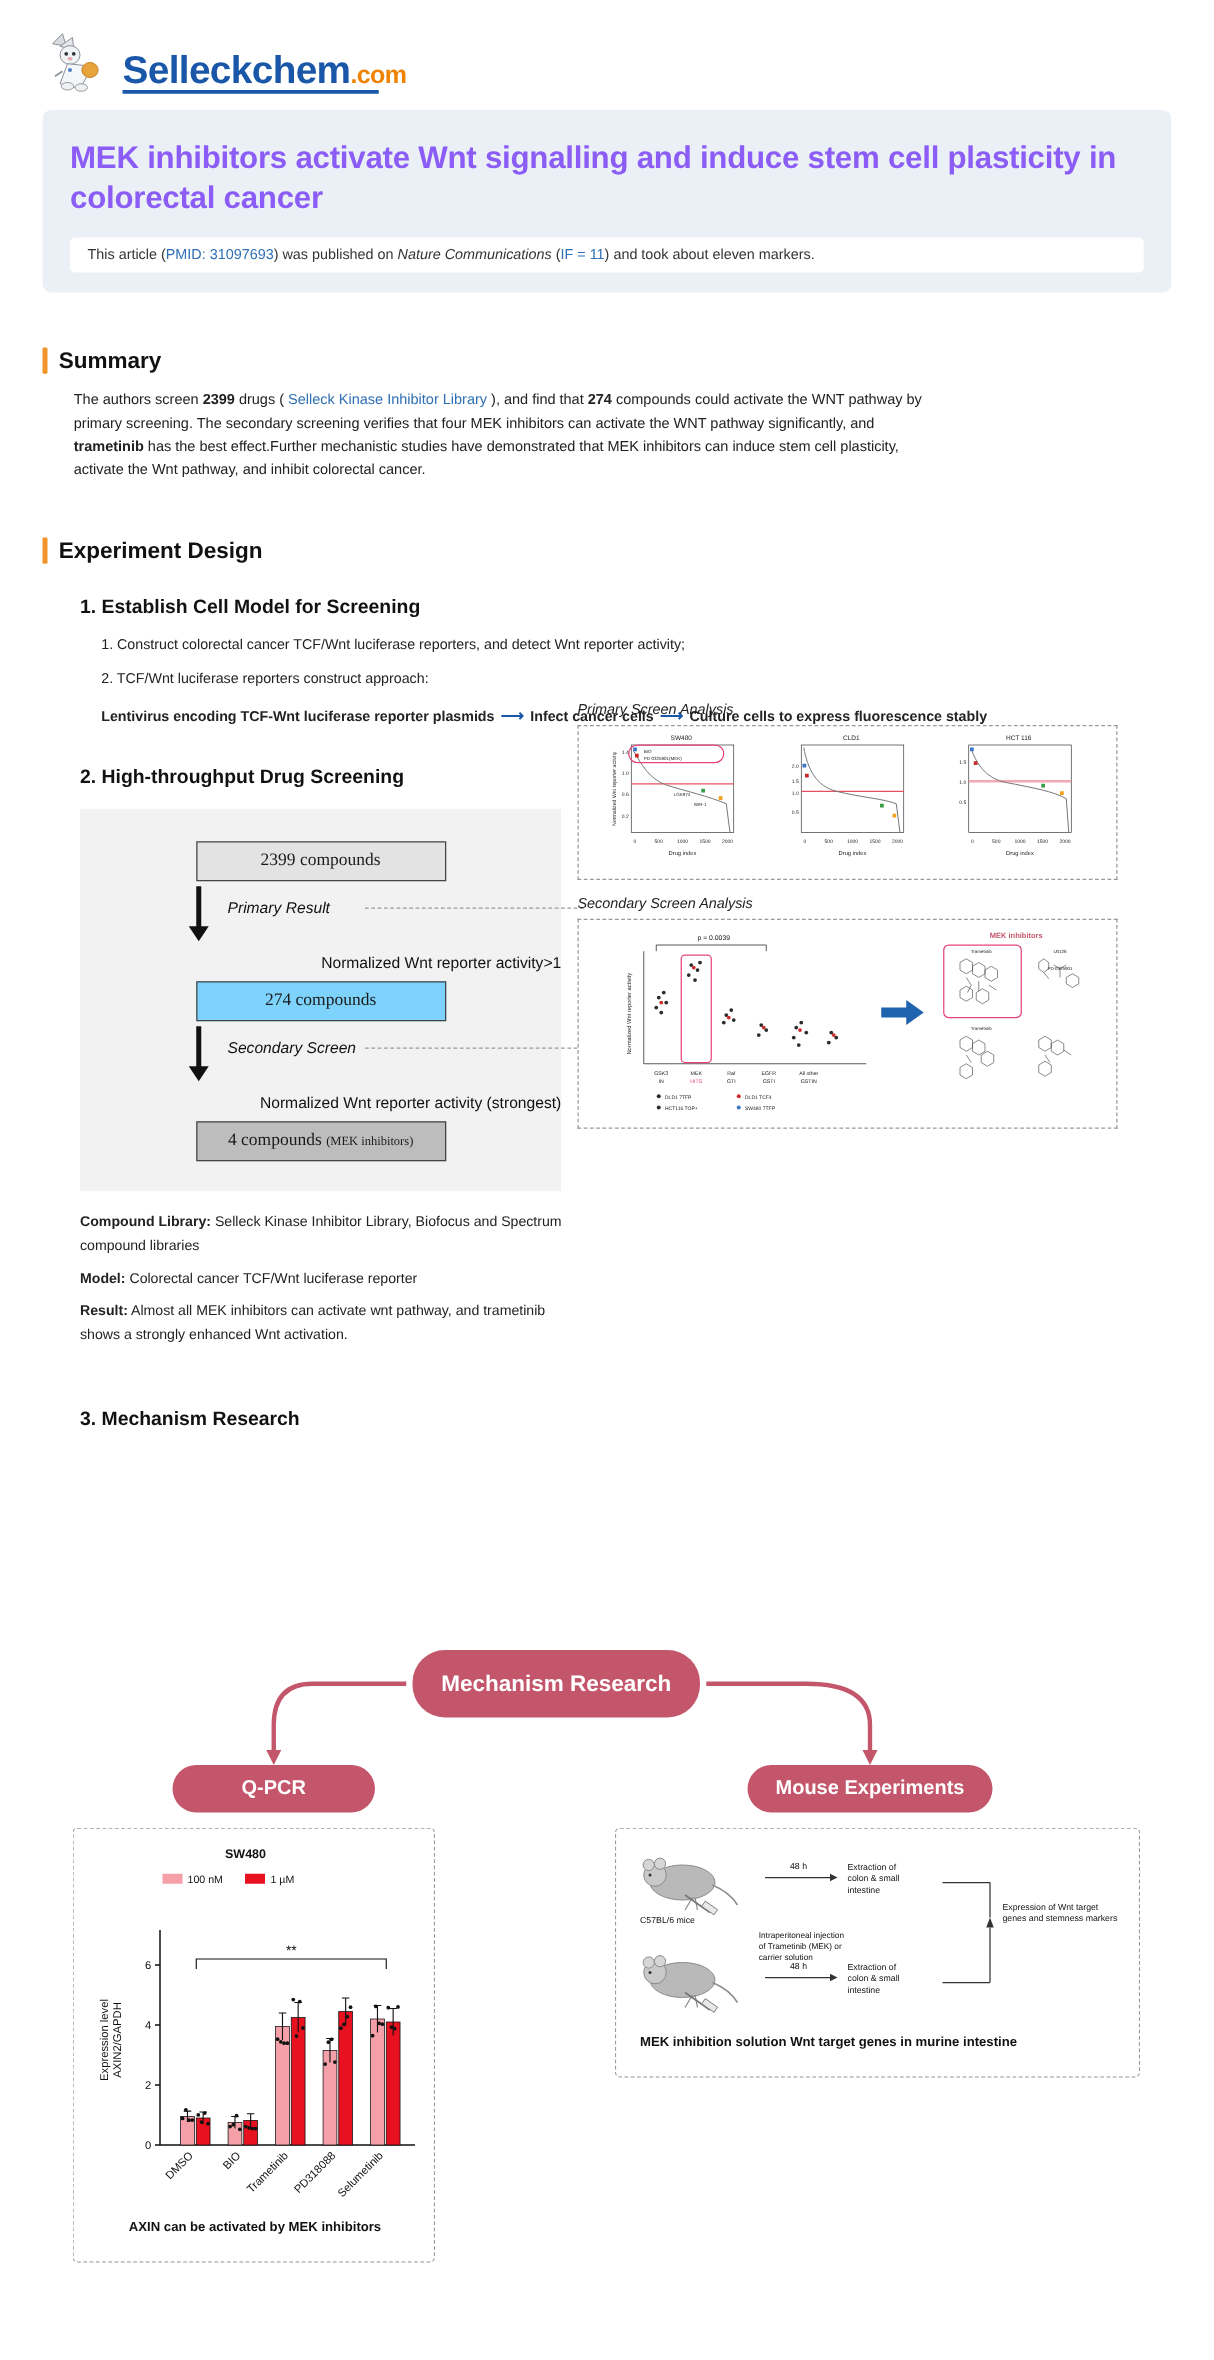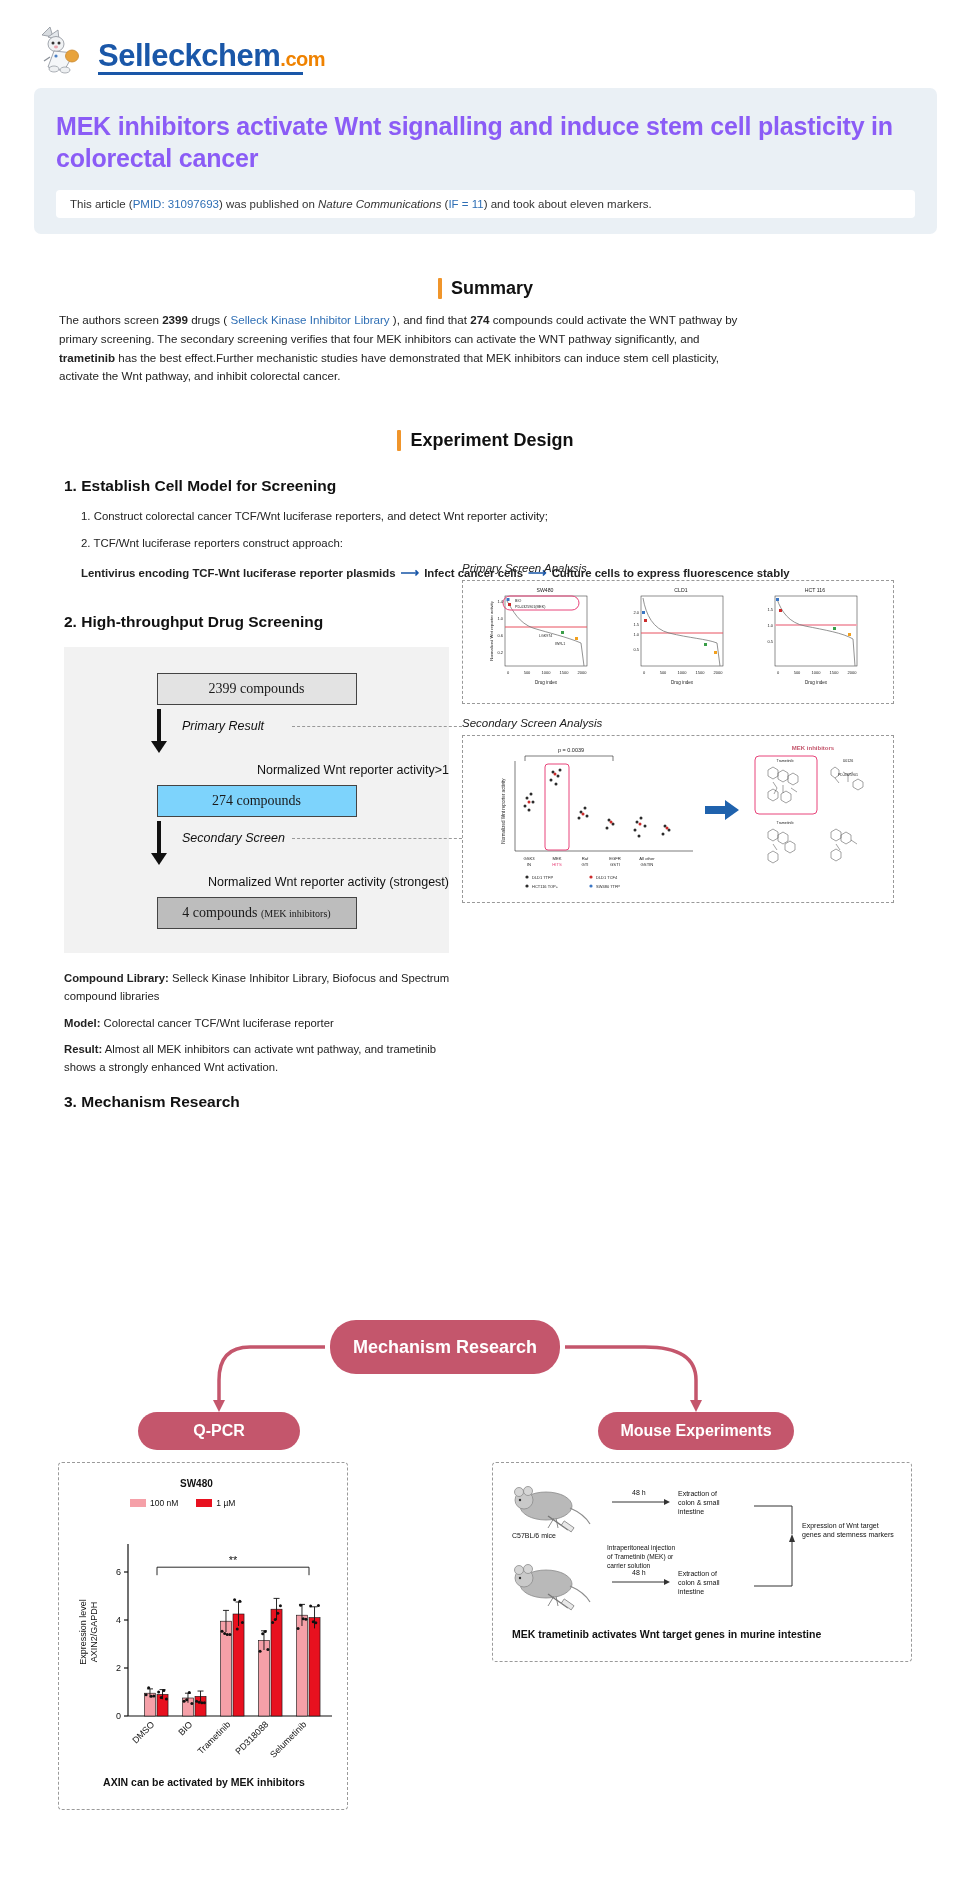--- a/index.html
+++ b/index.html
@@ -26,21 +26,21 @@
   .logo-underline { height:3px; background:#1a57a8; margin-top:1px; width:205px;}
 
   
   .title-card { background:#eaf0f5; border-radius:7px; padding:22px 22px 16px 22px; margin-top:16px; }
   .title-card h1 { margin:0; font-size:25px; line-height:1.28; font-weight:bold; color:#8b5cf6; letter-spacing:-0.2px;}
   .meta-bar { margin-top:16px; background:#fff; border-radius:4px; padding:8px 14px; font-size:11.5px; color:#333; }
   .meta-bar .lk { color:#2f6fb5; }
   .meta-bar em { font-style:italic; }
 
   
-  .sec-head { display:flex; align-items:center; gap:9px; margin-top:44px;justify-content:center; }
+  .sec-head { display:flex; align-items:center; gap:9px; margin-top:44px; }
   .sec-bar { width:4px; height:21px; background:#f0952b; border-radius:1px; }
   .sec-head h2 { margin:0; font-size:18px; font-weight:bold; color:#111; }
 
   .body-txt { font-size:11.6px; line-height:1.62; color:#222; margin:12px 0 0 25px; max-width:690px; }
   .body-txt b { font-weight:bold; }
   .body-txt .lk { color:#2f6fb5; }
 
   
   .sub-head { font-size:15.5px; font-weight:bold; margin:26px 0 0 30px; color:#111; }
   .sub-head.s2 { margin-top:30px; }
@@ -362,21 +362,21 @@
       </svg>
     </div>
   </div>
 
   <div class="info-txt">
     <p><b>Compound Library:</b><span> Selleck Kinase Inhibitor Library, Biofocus and Spectrum compound libraries</span></p>
     <p><b>Model:</b><span> Colorectal cancer TCF/Wnt luciferase reporter</span></p>
     <p><b>Result:</b><span> Almost all MEK inhibitors can activate wnt pathway, and trametinib shows a strongly enhanced Wnt activation.</span></p>
   </div>
 
-  <div class="sub-head" style="margin-top:16px;">3. Mechanism Research</div>
+  <div class="sub-head" style="margin-top:50px;">3. Mechanism Research</div>
 
   <div class="mech-pill" style="left:330px; top:1320px; width:230px; height:54px; font-size:18px;">Mechanism Research</div>
   <div class="mech-pill" style="left:138px; top:1412px; width:162px; height:38px; font-size:16px;">Q-PCR</div>
   <div class="mech-pill" style="left:598px; top:1412px; width:196px; height:38px; font-size:16px;">Mouse Experiments</div>
 
   <svg style="position:absolute; left:0; top:1300px; width:971px; height:170px; pointer-events:none;">
     <path d="M325 47 L250 47 Q219 47 219 80 L219 100" fill="none" stroke="#c4566c" stroke-width="3.5"></path>
     <path d="M213 100 L219 112 L225 100 Z" fill="#c4566c"></path>
     <path d="M565 47 L645 47 Q696 47 696 80 L696 100" fill="none" stroke="#c4566c" stroke-width="3.5"></path>
     <path d="M690 100 L696 112 L702 100 Z" fill="#c4566c"></path>
@@ -541,15 +541,15 @@
     <path d="M172 117 L178 120 L172 123 Z" fill="#333"></path>
     <text x="140" y="113" font-size="7" fill="#111" font-family="Liberation Sans">48 h</text>
     <text x="186" y="114" font-size="7" fill="#111" font-family="Liberation Sans">Extraction of</text>
     <text x="186" y="123" font-size="7" fill="#111" font-family="Liberation Sans">colon &amp; small</text>
     <text x="186" y="132" font-size="7" fill="#111" font-family="Liberation Sans">intestine</text>
     <line x1="262" y1="124" x2="300" y2="124" stroke="#333" stroke-width="1"></line>
     <line x1="300" y1="124" x2="300" y2="80" stroke="#333" stroke-width="1"></line>
     <path d="M297 80 L300 72 L303 80 Z" fill="#333"></path>
   </svg>
 
-  <div class="mouse-cap" style="left:512px; top:1628px; font-size:10.5px;">MEK trametinib activates Wnt target genes in murine intestine</div>
+  <div class="mouse-cap" style="left:512px; top:1628px; font-size:10.5px;">MEK inhibition solution Wnt target genes in murine intestine</div>
 
 </div>
 
 </body></html>

